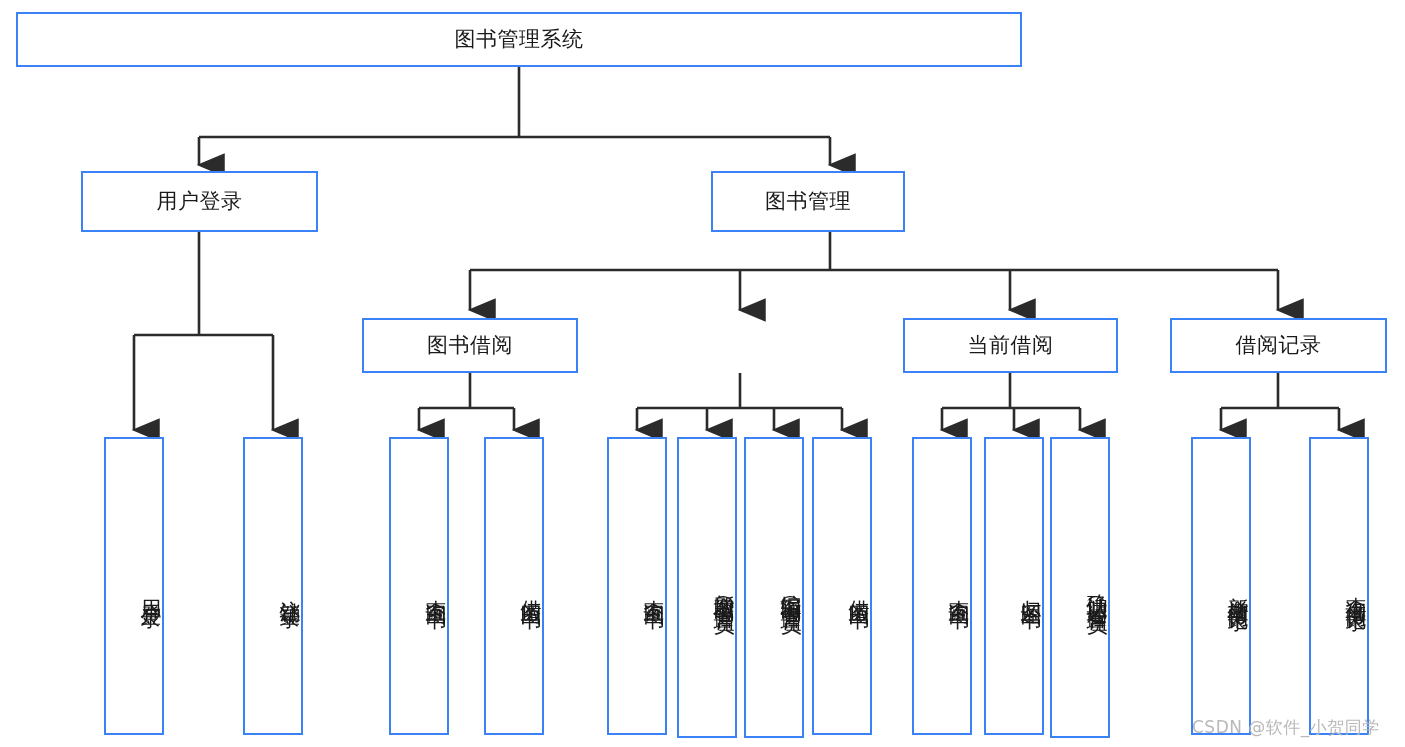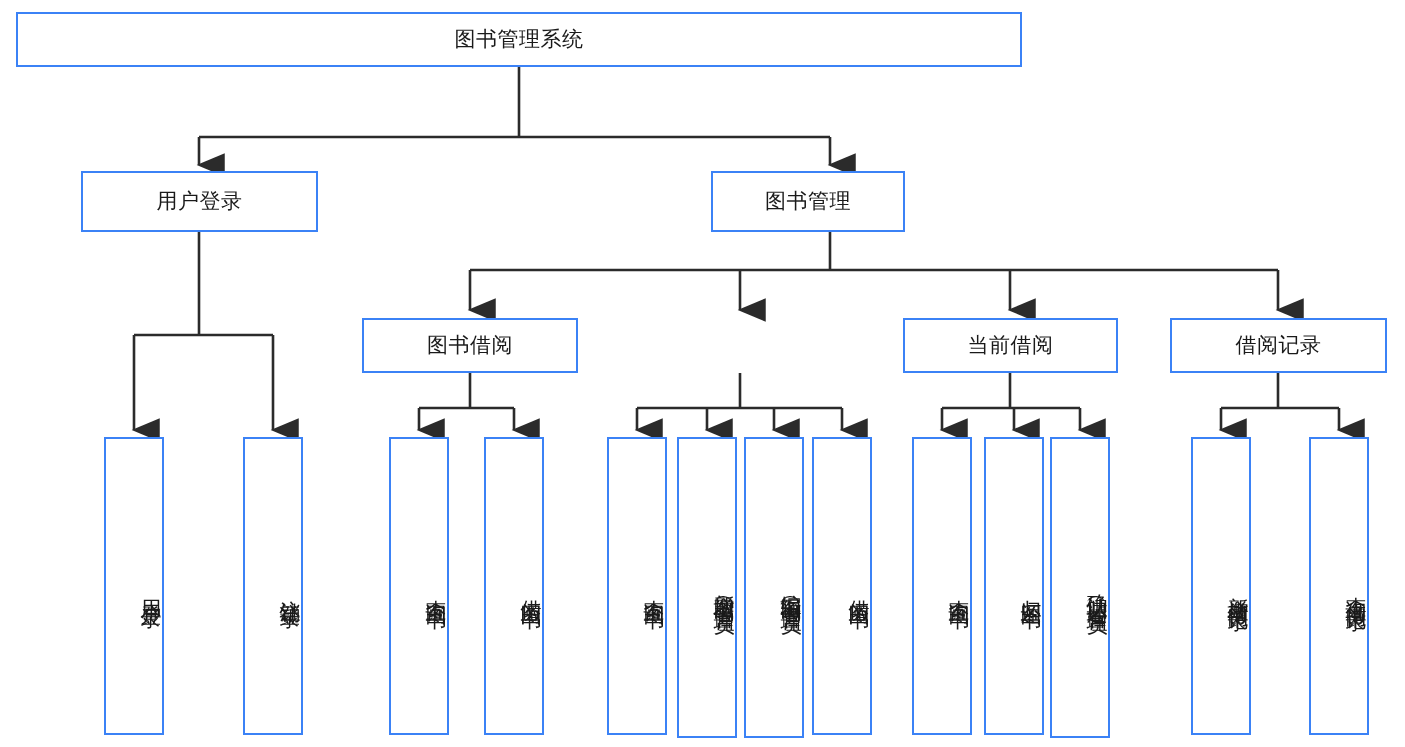--- a/index.html
+++ b/index.html
@@ -214,14 +214,15 @@
     <span>确认归还（管理员）</span>
   </div>
 
   <div class="node vert" style="left:1191px; top:437px; width:60px; height:298px;">
     <span>新增借阅记录</span>
   </div>
   <div class="node vert" style="left:1309px; top:437px; width:60px; height:298px;">
     <span>查询借阅记录</span>
   </div>
 
+  <div class="watermark" style="left:1192px; top:716px;">CSDN @软件_小贺同学</div>
 
 </div>
 
 </body></html>

